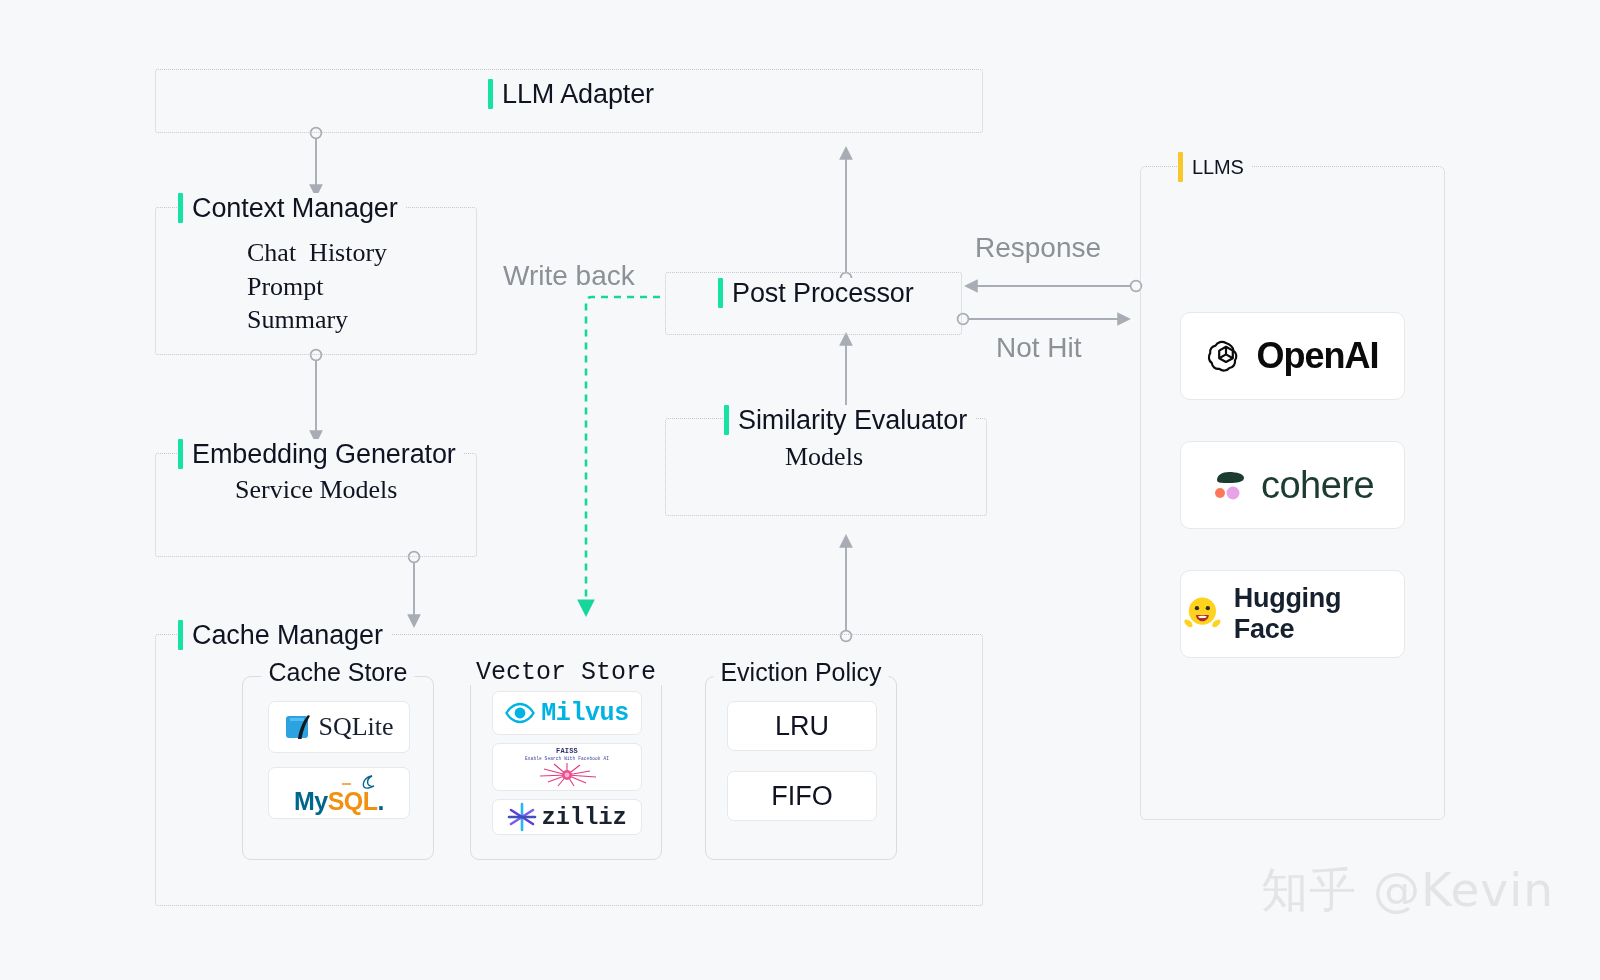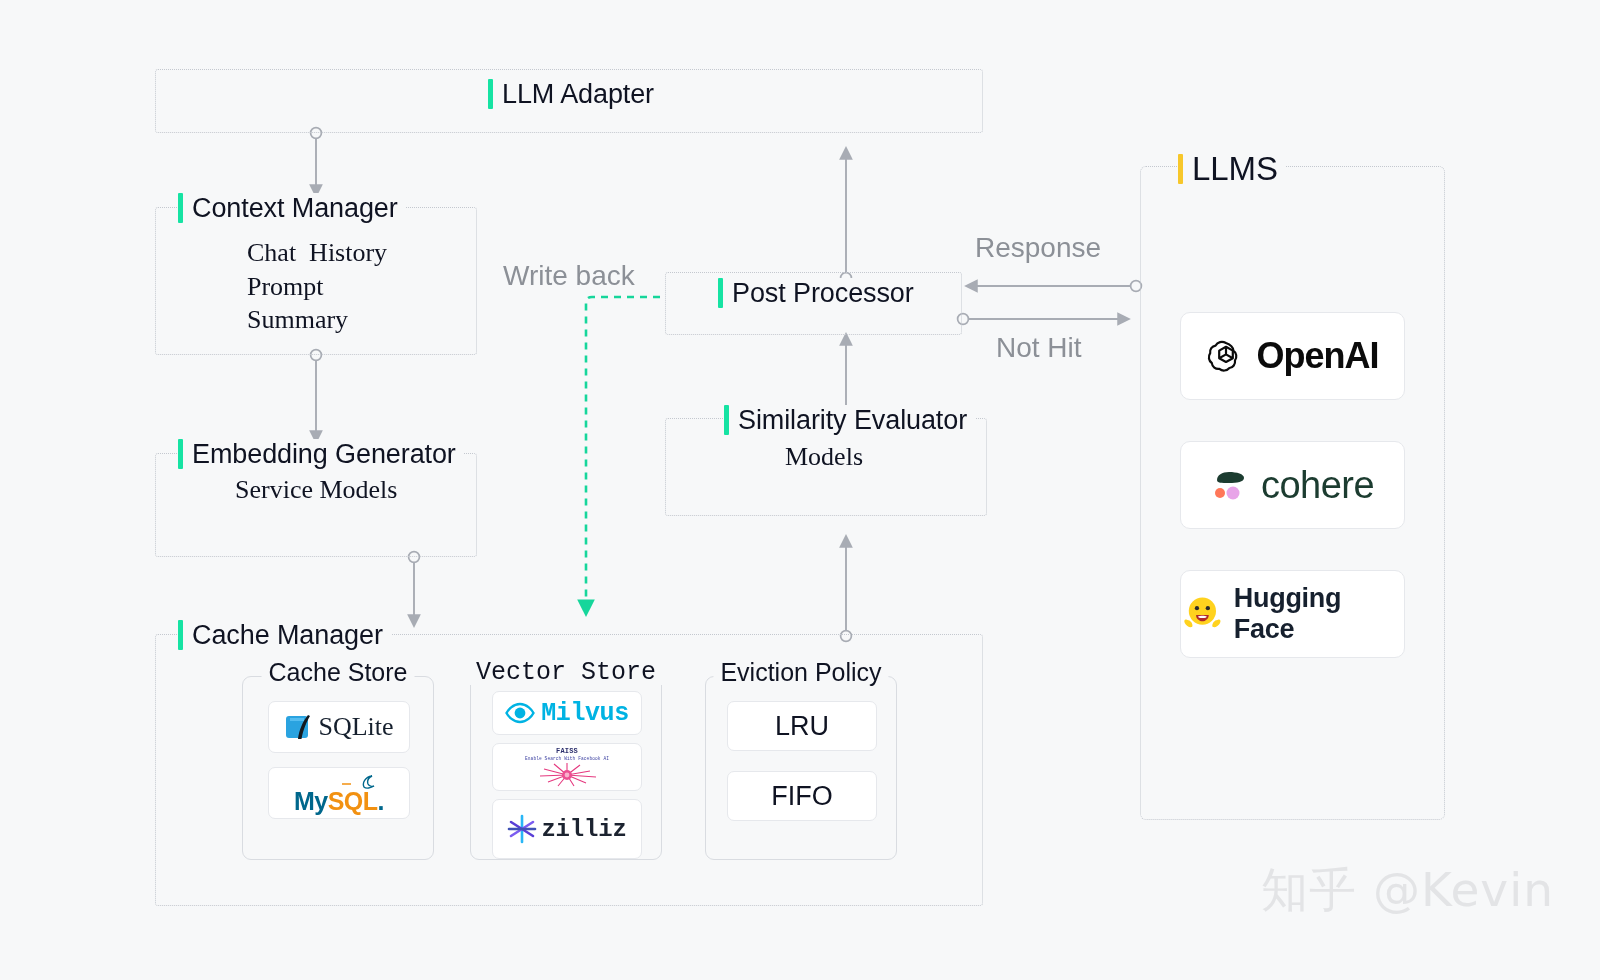--- a/index.html
+++ b/index.html
@@ -31,21 +31,21 @@
     white-space:nowrap;
     line-height:1;
   }
   .gtitle .bar{
     display:block;width:5px;height:30px;border-radius:1px;background:#16e3a3;
   }
   .gtitle .txt{
     font-size:27px;font-weight:400;letter-spacing:-.1px;color:#0f1322;
   }
   .gtitle.yellow .bar{background:#f7c72b;}
-  .gtitle.yellow .txt{font-size:33px;}
+  .gtitle.yellow .txt{font-size:20px;}
 
   
   .subgroup{
     position:absolute;display:flex;align-items:flex-start;gap:12px;font-family:Liberation Serif, serif;
   }
   .subgroup .vbar{
     width:5px;border-radius:1px;background:#18a8f0;flex:0 0 5px;
   }
   .subgroup .lines{display:flex;flex-direction:column;justify-content:center;gap:2px;}
   .subgroup .lines div{
@@ -252,21 +252,21 @@
       <span class="lg-faiss-t1">FAISS</span>
       <span class="lg-faiss-t2">Enable Search With Facebook AI</span>
       <svg width="62" height="26" viewBox="0 0 62 26">
         <g stroke="#e5397f" stroke-width="1.1" fill="none">
           <path d="M31 13 L8 7 M31 13 L12 20 M31 13 L22 24 M31 13 L31 1 M31 13 L44 3 M31 13 L54 9 M31 13 L50 21 M31 13 L38 24 M31 13 L18 2 M31 13 L60 15 M31 13 L4 14"></path>
         </g>
         <circle cx="31" cy="13" r="5" fill="#ec4f92"></circle>
         <circle cx="31" cy="13" r="2.4" fill="#f8b2cd"></circle>
       </svg>
     </div>
-    <div class="card" style="left:21px;top:122px;width:150px;height:60px;gap:4px;">
+    <div class="card" style="left:21px;top:122px;width:150px;height:36px;gap:4px;">
       <svg width="30" height="30" viewBox="0 0 30 30">
         <g stroke-width="2.6" stroke-linecap="round">
           <path d="M15 2 L15 28" stroke="#29b6f6"></path>
           <path d="M4 8 L26 22" stroke="#5a3fd6"></path>
           <path d="M26 8 L4 22" stroke="#7b5cf0"></path>
           <path d="M2 15 L28 15" stroke="#3f51b5"></path>
         </g>
       </svg>
       <span class="lg-zilliz">zilliz</span>
     </div>

